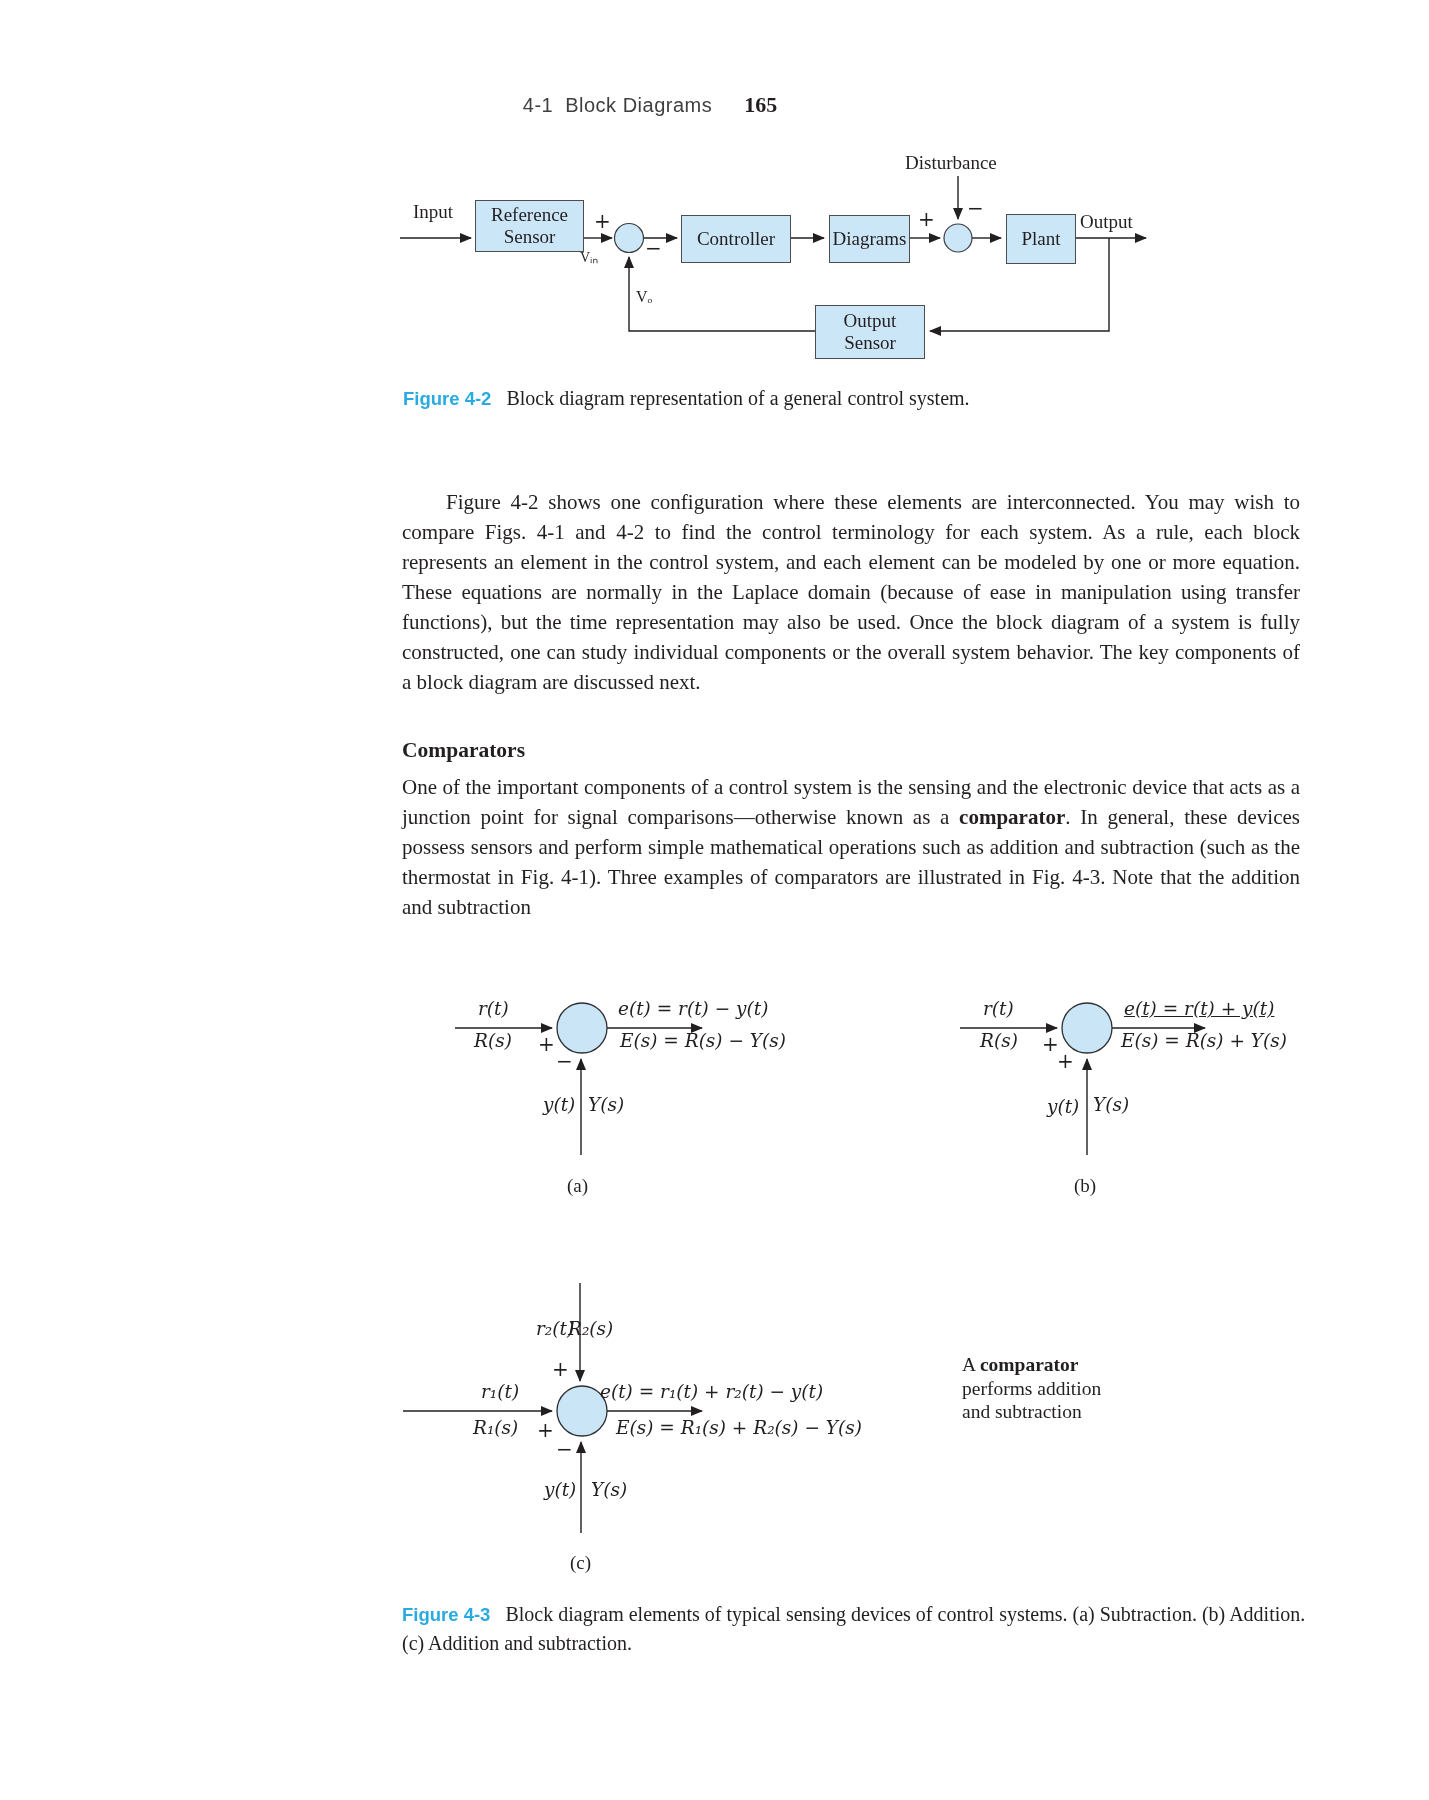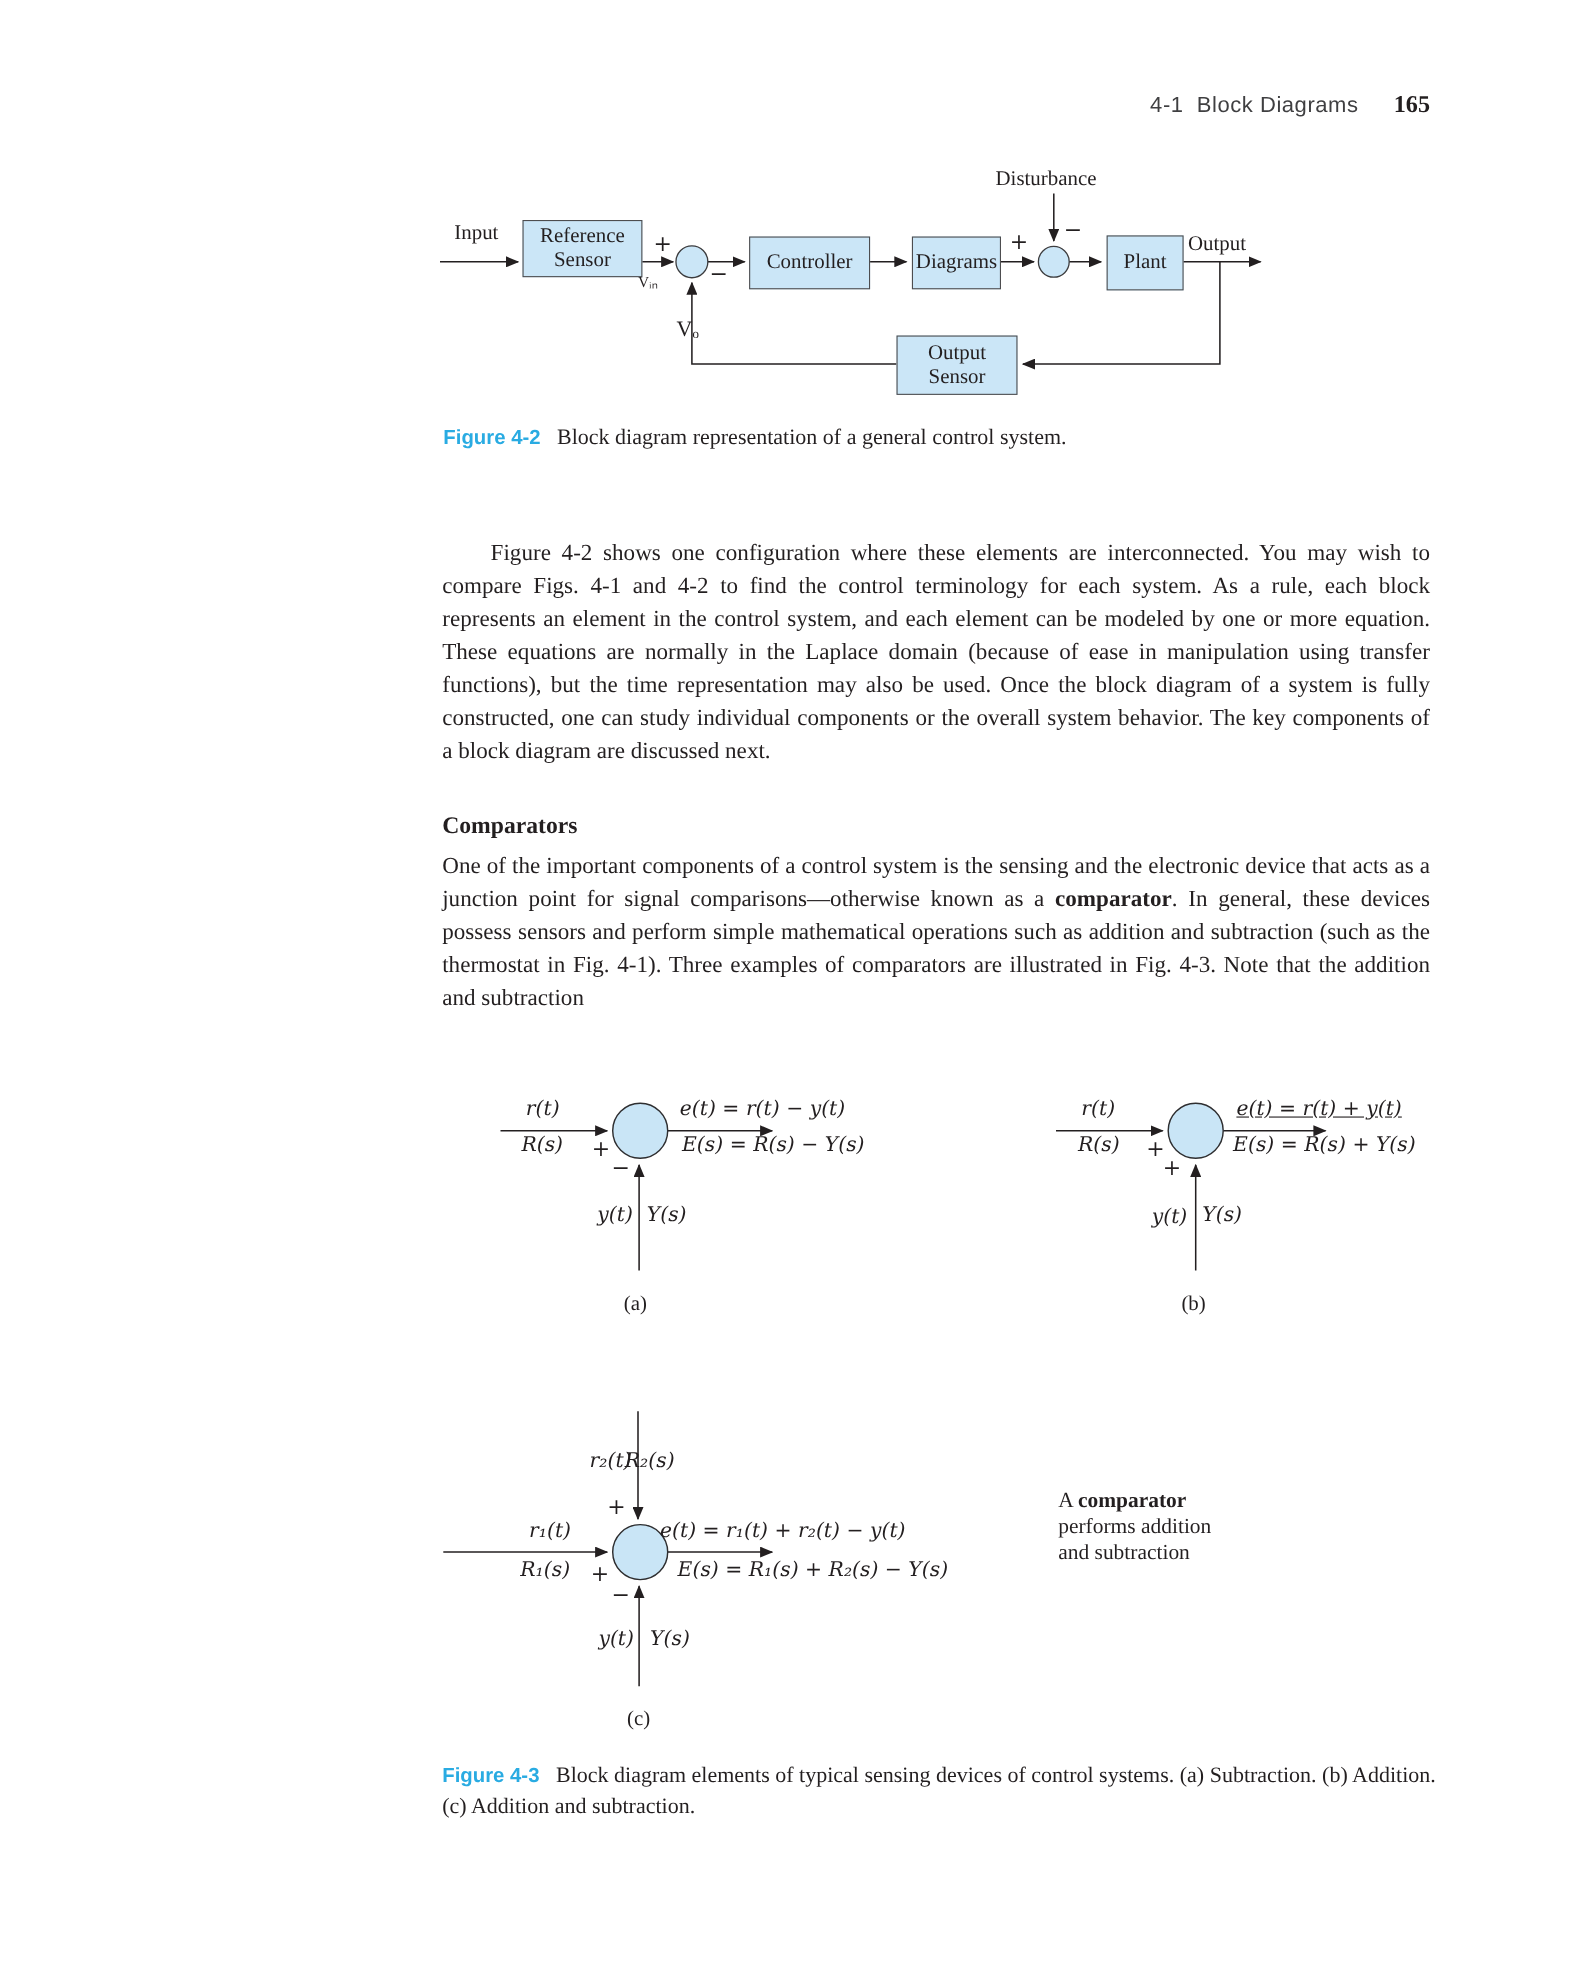--- a/index.html
+++ b/index.html
@@ -1,19 +1,19 @@
 <!DOCTYPE html>
 <html><head>
 <meta charset="utf-8">
 <style>
   html,body{margin:0;padding:0;background:#ffffff;}
   .page{position:relative;width:1429px;height:1800px;background:#ffffff;
         font-family:"Liberation Serif",serif;color:#231f20;overflow:hidden;}
   
-  .runhead{position:absolute;top:82px;left:0;width:1300px;text-align:right;
+  .runhead{position:absolute;top:92px;left:0;width:1300px;text-align:center;
            font-family:"Liberation Sans",sans-serif;color:#3f3f41;font-size:20px;letter-spacing:.5px;}
   .runhead .secnum{margin-right:12px;}
   .folio{font-family:"Liberation Serif",serif;font-weight:bold;color:#231f20;
          font-size:22px;margin-left:32px;letter-spacing:0;}
   
   svg.wires{position:absolute;left:0;top:0;z-index:1;pointer-events:none;}
   
   .blk{position:absolute;z-index:2;background:#cbe6f7;border:1px solid #4d4d4f;
        display:flex;align-items:center;justify-content:center;text-align:center;
        font-size:19px;line-height:1.18;white-space:pre-line;}
@@ -83,21 +83,21 @@
     </g>
   </svg>
 
   <div class="dlabel" style="left:905px;top:153px;">Disturbance</div>
   <div class="dlabel" style="left:413px;top:202px;">Input</div>
   <div class="blk" style="left:475px;top:200px;width:107px;height:50px;">Reference
 Sensor</div>
   <div class="sign" style="left:594px;top:211px;">+</div>
   <div class="dlabel" style="left:580px;top:251px;font-size:14px;">Vᵢₙ</div>
   <div class="sign" style="left:645px;top:238px;">−</div>
-  <div class="dlabel" style="left:615px;top:289px;font-size:20px;">Vₒ</div>
+  <div class="dlabel" style="left:636px;top:289px;font-size:16px;">Vₒ</div>
   <div class="blk" style="left:681px;top:215px;width:108px;height:46px;">Controller</div>
   <div class="blk" style="left:829px;top:215px;width:79px;height:46px;">Diagrams</div>
   <div class="sign" style="left:918px;top:209px;">+</div>
   <div class="sign" style="left:967px;top:198px;">−</div>
   <div class="blk" style="left:1006px;top:214px;width:68px;height:48px;">Plant</div>
   <div class="dlabel" style="left:1080px;top:212px;">Output</div>
   <div class="blk" style="left:815px;top:305px;width:108px;height:52px;">Output
 Sensor</div>
 
   <div class="cap" style="left:403px;top:384px;width:900px;">

